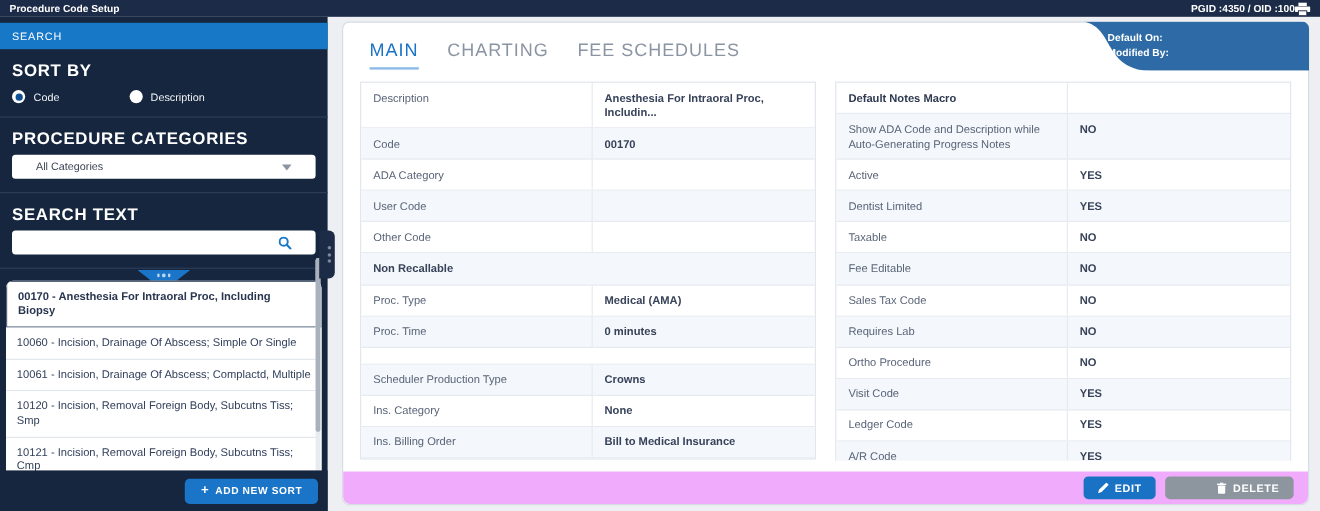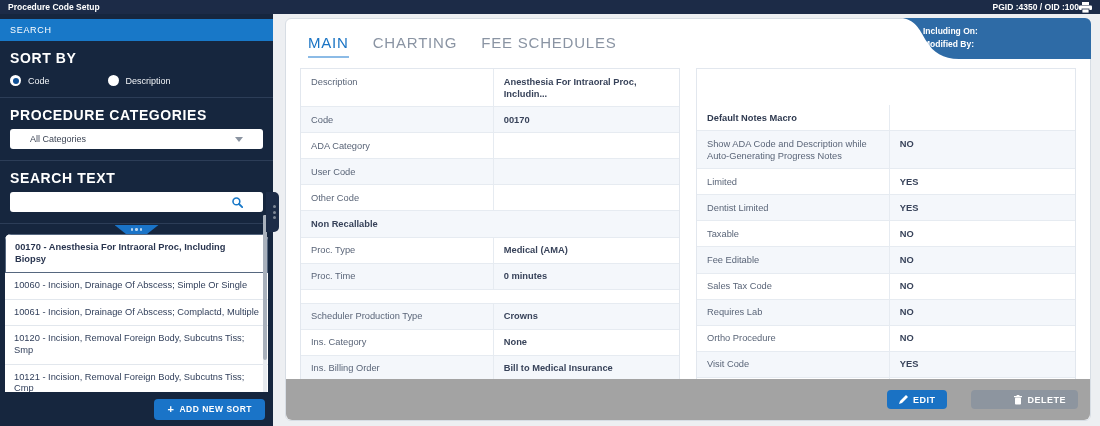--- a/index.html
+++ b/index.html
@@ -75,25 +75,25 @@
     color:#fff; line-height:1.55; }
 
   .tables { display:flex; gap:16px; padding:10px 14px 0; height:326px;
     overflow:hidden; align-items:flex-start; }
   .ftable { flex:1; border:1px solid #e2e7ee; }
   .frow { display:flex; border-bottom:1px solid #e6ebf1; }
   .frow:nth-child(even) { background:#f4f7fb; }
   .flabel { width:51%; padding:6.5px 10px; font-size:9.3px; color:#5a6578; line-height:1.3;
     border-right:1px solid #e6ebf1; }
   .fvalue { flex:1; padding:6.5px 10px; font-size:9.3px; font-weight:700; color:#38435a; line-height:1.3; }
-  .frow.label_bold .flabel { font-weight:700; color:#2f3a50;margin-top:36px; }
-
-  .panel-footer { position:absolute; left:0; right:0; bottom:0; height:41px;
-    background:#a3a3a3; border-radius:0 0 6px 6px; display:flex; align-items:center;
-    justify-content:flex-end; gap:24px; padding-right:12px; }
+  .frow.label_bold .flabel { font-weight:700; color:#2f3a50; }
+
+  .panel-footer { position:absolute; left:0; right:0; bottom:0; height:27px;
+    background:#f0abfc; border-radius:0 0 6px 6px; display:flex; align-items:center;
+    justify-content:flex-end; gap:8px; padding-right:12px; }
   .btn { height:19px; display:flex; align-items:center; gap:5px; padding:0 12px;
     border-radius:4px; color:#fff; font-size:9px; font-weight:700; letter-spacing:.5px;
     border:none; cursor:pointer; font-family:"Liberation Sans",sans-serif; }
   .btn-edit { background:#1a72c4; }
   .btn-delete { background:#8d959f;padding-left:43px; }
 
   .icon-svg { display:block; }
 </style>
 </head>
 <body>
@@ -205,21 +205,21 @@
   </div>
 </div>
 
 <div class="panel">
 
   <div class="banner">
     <svg class="icon-svg" width="224" height="41" viewBox="0 0 224 41">
       <path d="M36 0 C50 3 53 13 60 24 C66 34 76 41 92 41 L224 41 L224 0 Z" fill="#2e6ba6"></path>
     </svg>
     <div class="banner-text">
-      <div>Including On:</div>
+      <div>Default On:</div>
       <div>Modified By:</div>
     </div>
   </div>
 
   <div class="tabs">
 
       <div class="tab active">MAIN</div>
 
       <div class="tab">CHARTING</div>
 
@@ -294,21 +294,21 @@
           <div class="flabel">Default Notes Macro</div>
           <div class="fvalue"></div>
         </div>
 
         <div class="frow">
           <div class="flabel">Show ADA Code and Description while Auto-Generating Progress Notes</div>
           <div class="fvalue">NO</div>
         </div>
 
         <div class="frow">
-          <div class="flabel">Limited</div>
+          <div class="flabel">Active</div>
           <div class="fvalue">YES</div>
         </div>
 
         <div class="frow">
           <div class="flabel">Dentist Limited</div>
           <div class="fvalue">YES</div>
         </div>
 
         <div class="frow">
           <div class="flabel">Taxable</div>

